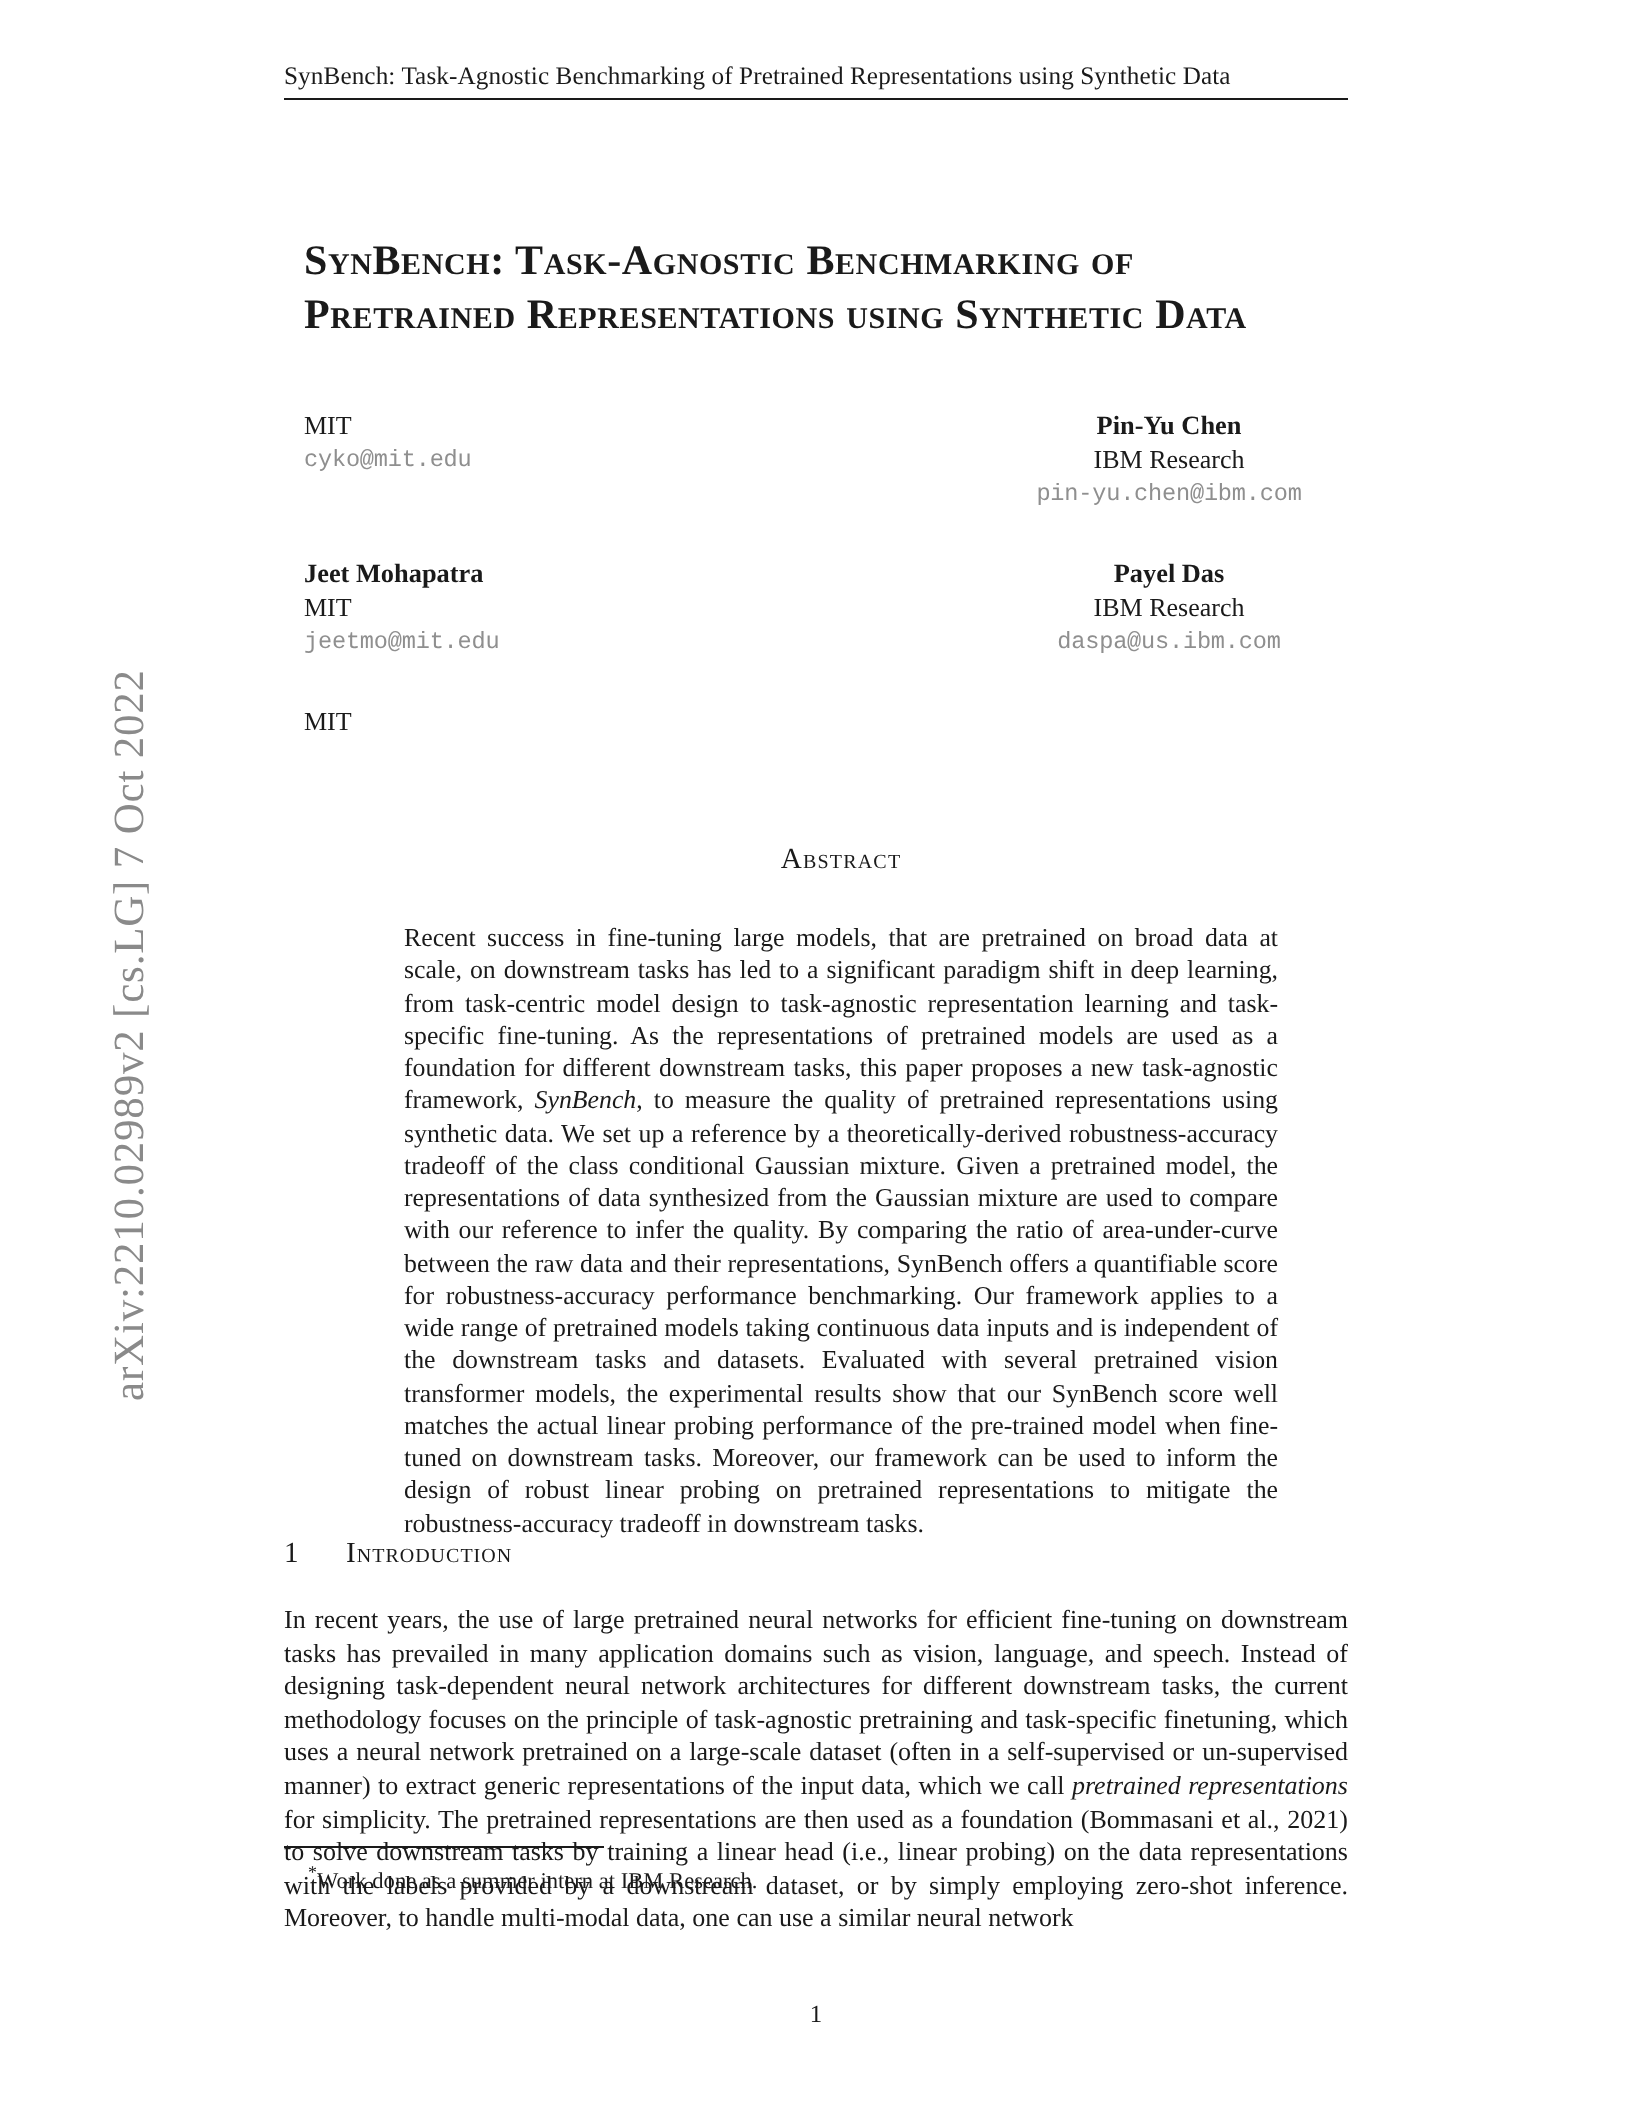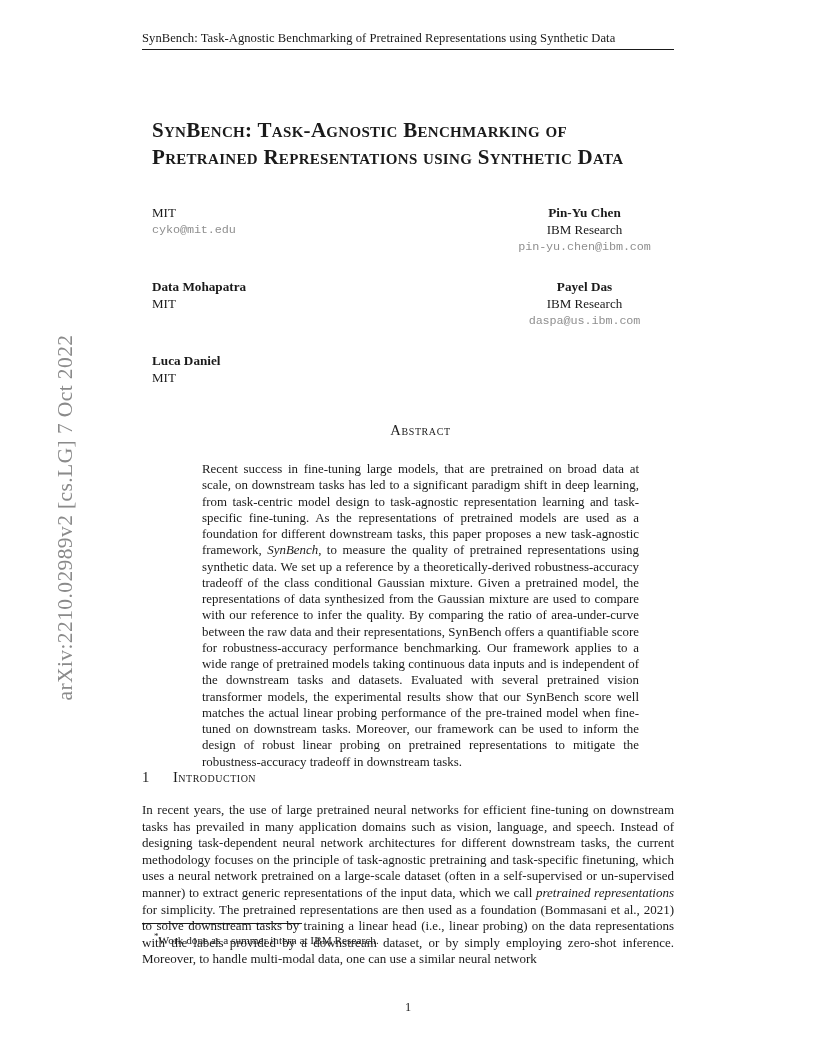--- a/index.html
+++ b/index.html
@@ -157,32 +157,32 @@
         <div class="au-mail">cyko@mit.edu</div>
       </div><div class="author-col right">
         <div class="au-name">Pin-Yu Chen</div>
         <div class="au-aff">IBM Research</div>
         <div class="au-mail">pin-yu.chen@ibm.com</div>
       </div>
     </div>
 
     <div class="author-row">
       <div class="author-col">
-        <div class="au-name">Data Mohapatra</div>
+        <div class="au-name">Jeet Mohapatra</div>
         <div class="au-aff">MIT</div>
+        <div class="au-mail">jeetmo@mit.edu</div>
       </div><div class="author-col right">
         <div class="au-name">Payel Das</div>
         <div class="au-aff">IBM Research</div>
         <div class="au-mail">daspa@us.ibm.com</div>
       </div>
     </div>
 
     <div class="author-row">
       <div class="author-col">
-        <div class="au-name">Luca Daniel</div>
         <div class="au-aff">MIT</div>
       </div><div class="author-col right"></div>
     </div>
 
   </div>
 
   <div id="abstract">
     <div id="abs-heading">Abstract</div>
     <div id="abs-body"><span>Recent success in fine-tuning large models, that are pretrained on broad data at scale, on downstream tasks has led to a significant paradigm shift in deep learning, from task-centric model design to task-agnostic representation learning and task-specific fine-tuning. As the representations of pretrained models are used as a foundation for different downstream tasks, this paper proposes a new task-agnostic framework, </span><i>SynBench</i><span>, to measure the quality of pretrained representations using synthetic data. We set up a reference by a theoretically-derived robustness-accuracy tradeoff of the class conditional Gaussian mixture. Given a pretrained model, the representations of data synthesized from the Gaussian mixture are used to compare with our reference to infer the quality. By comparing the ratio of area-under-curve between the raw data and their representations, SynBench offers a quantifiable score for robustness-accuracy performance benchmarking. Our framework applies to a wide range of pretrained models taking continuous data inputs and is independent of the downstream tasks and datasets. Evaluated with several pretrained vision transformer models, the experimental results show that our SynBench score well matches the actual linear probing performance of the pre-trained model when fine-tuned on downstream tasks. Moreover, our framework can be used to inform the design of robust linear probing on pretrained representations to mitigate the robustness-accuracy tradeoff in downstream tasks.</span></div>
   </div>

